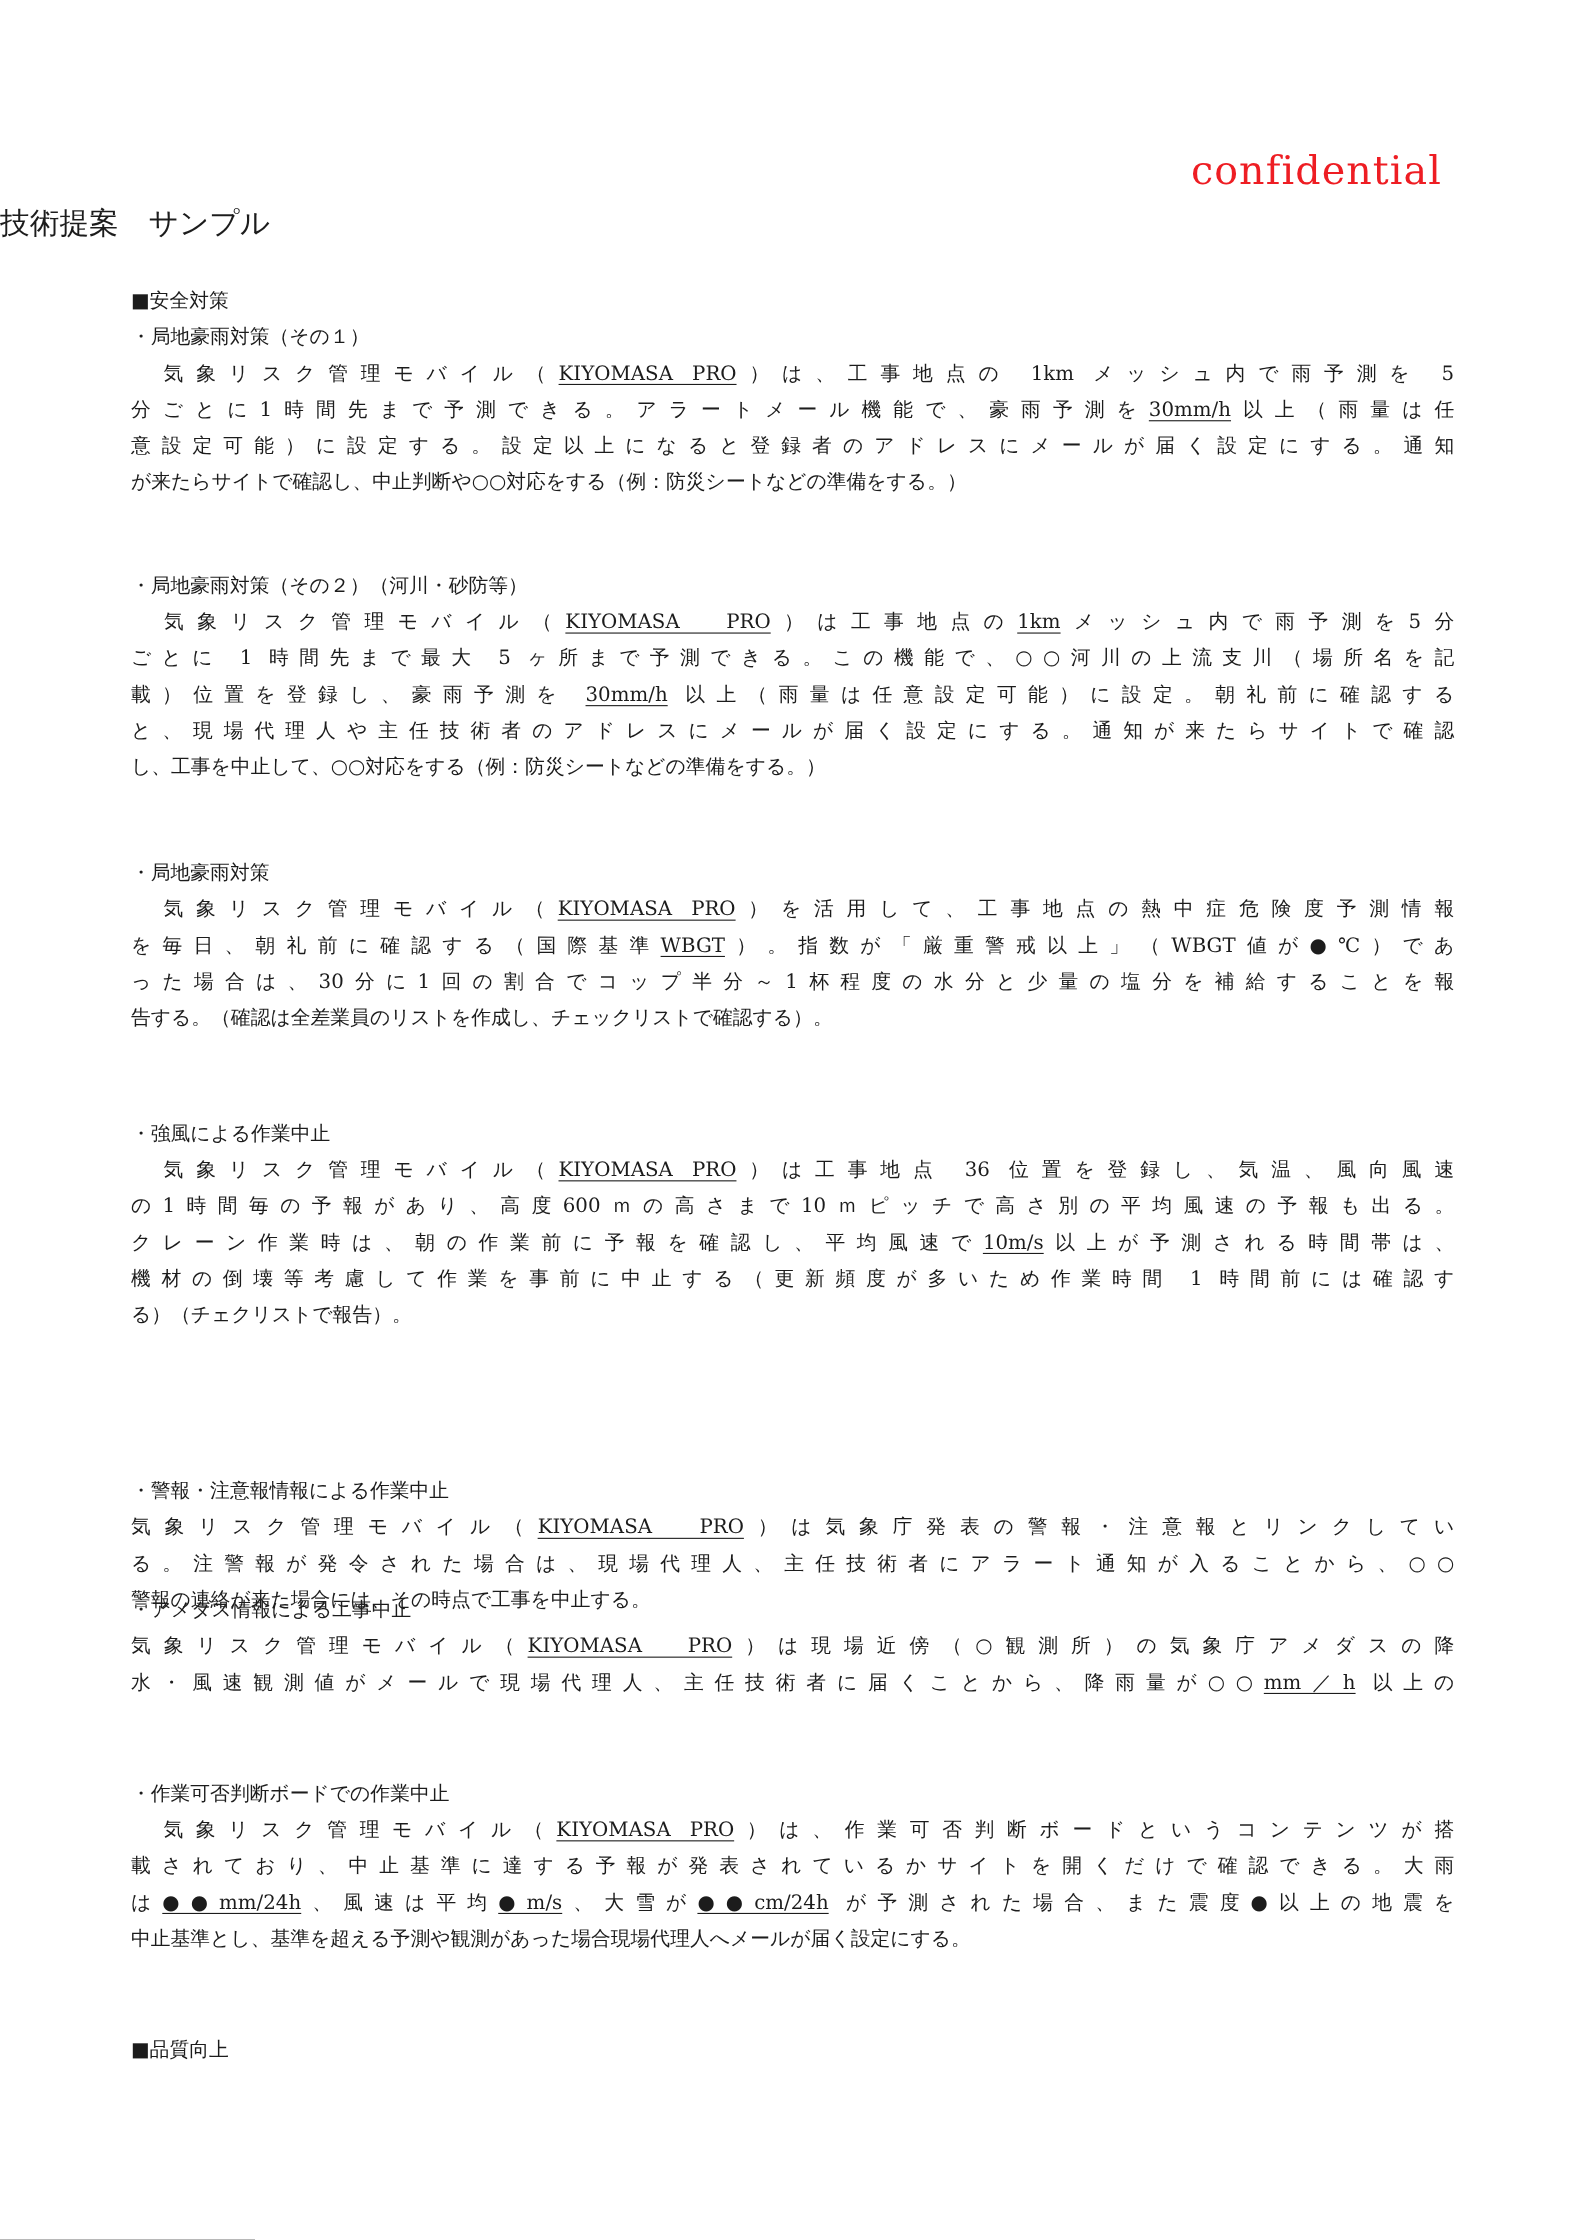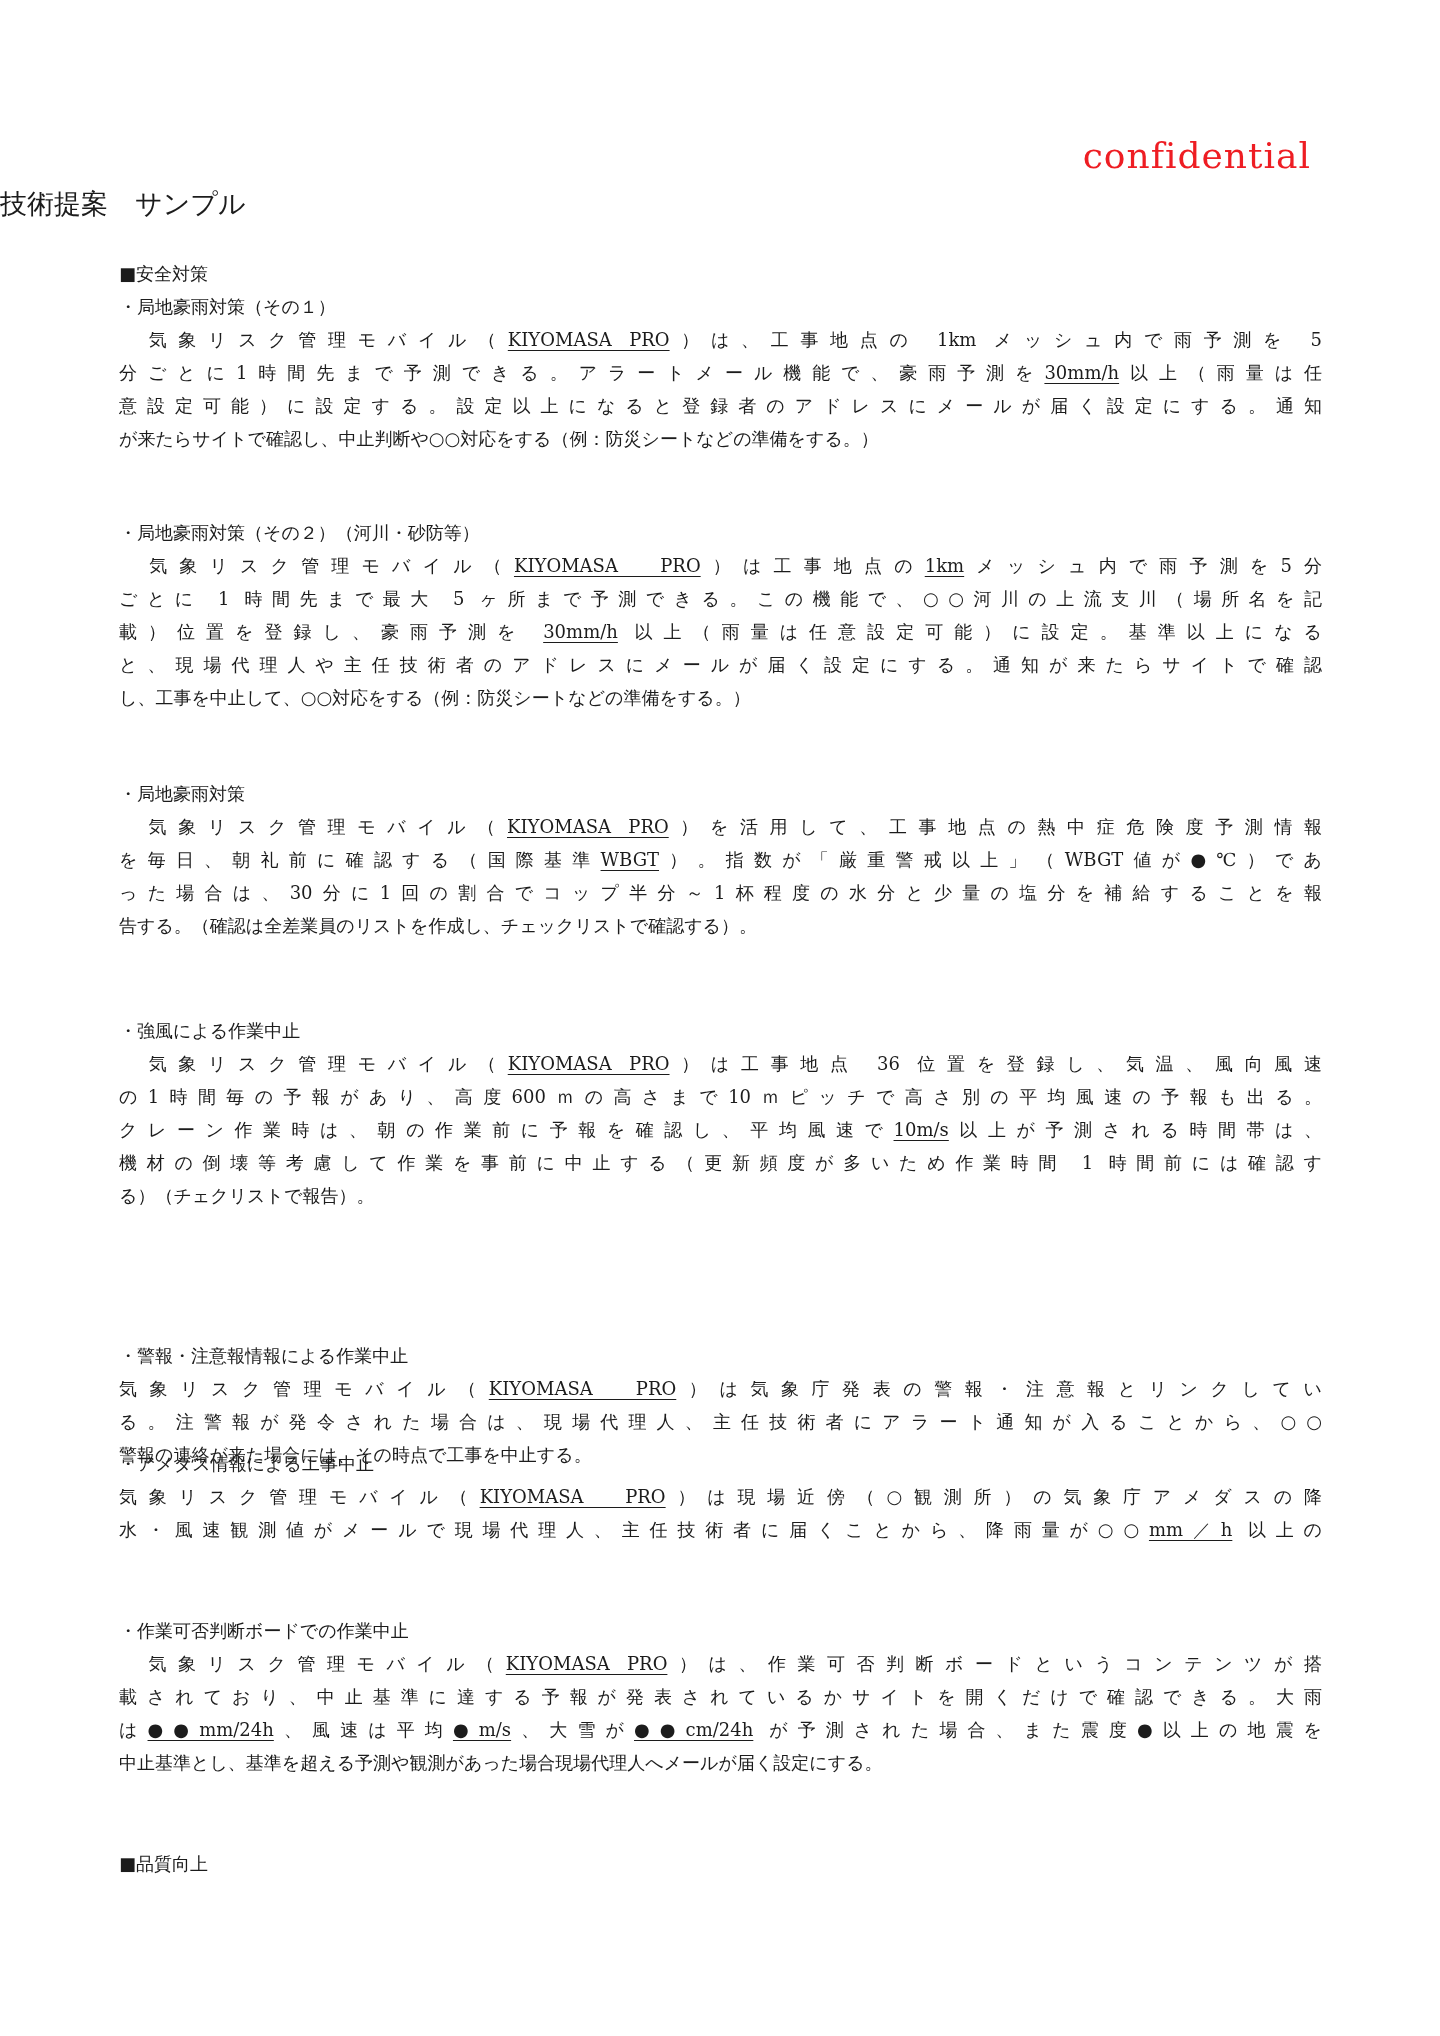--- a/index.html
+++ b/index.html
@@ -70,21 +70,21 @@
       <div class="ln j"><span>　気象リスク管理モバイル（</span><span class="u">KIYOMASA PRO</span><span>）は、工事地点の </span><span>1km</span><span> メッシュ内で雨予測を 5</span></div>
       <div class="ln j"><span>分ごとに</span><span>1</span><span>時間先まで予測できる。アラートメール機能で、豪雨予測を</span><span class="u">30mm/h</span><span>以上（雨量は任</span></div>
       <div class="ln j"><span>意設定可能）に設定する。設定以上になると登録者のアドレスにメールが届く設定にする。通知</span></div>
       <div class="ln"><span>が来たらサイトで確認し、中止判断や○○対応をする（例：防災シートなどの準備をする。）</span></div>
     </div>
 
     <div class="item" style="top:516px">
       <div class="h">・局地豪雨対策（その２）（河川・砂防等）</div>
       <div class="ln j"><span>　気象リスク管理モバイル（</span><span class="u">KIYOMASA　PRO</span><span>）は工事地点の</span><span class="u">1km</span><span>メッシュ内で雨予測を5分</span></div>
       <div class="ln j"><span>ごとに 1 時間先まで最大 5 ヶ所まで予測できる。この機能で、○○河川の上流支川（場所名を記</span></div>
-      <div class="ln j"><span>載）位置を登録し、豪雨予測を </span><span class="u">30mm/h</span><span> 以上（雨量は任意設定可能）に設定。基準以上になる</span></div>
+      <div class="ln j"><span>載）位置を登録し、豪雨予測を </span><span class="u">30mm/h</span><span> 以上（雨量は任意設定可能）に設定。朝礼前に確認する</span></div>
       <div class="ln j"><span>と、現場代理人や主任技術者のアドレスにメールが届く設定にする。通知が来たらサイトで確認</span></div>
       <div class="ln"><span>し、工事を中止して、○○対応をする（例：防災シートなどの準備をする。）</span></div>
     </div>
 
     <div class="item" style="top:777px">
       <div class="h">・局地豪雨対策</div>
       <div class="ln j"><span>　気象リスク管理モバイル（</span><span class="u">KIYOMASA PRO</span><span>）を活用して、工事地点の熱中症危険度予測情報</span></div>
       <div class="ln j"><span>を毎日、朝礼前に確認する（国際基準</span><span class="u">WBGT</span><span>）。指数が「厳重警戒以上」（</span><span>WBGT</span><span>値が●℃）であ</span></div>
       <div class="ln j"><span>った場合は、30分に1回の割合でコップ半分～1杯程度の水分と少量の塩分を補給することを報</span></div>
       <div class="ln"><span>告する。（確認は全差業員のリストを作成し、チェックリストで確認する）。</span></div>

